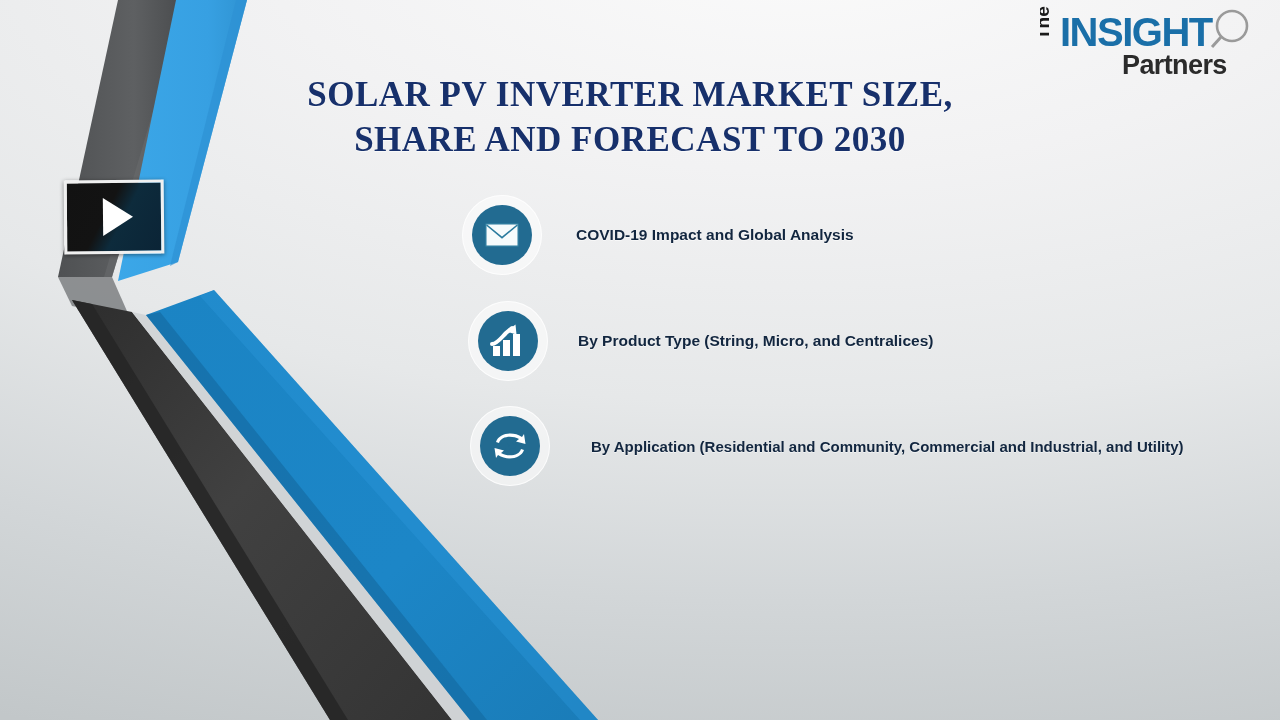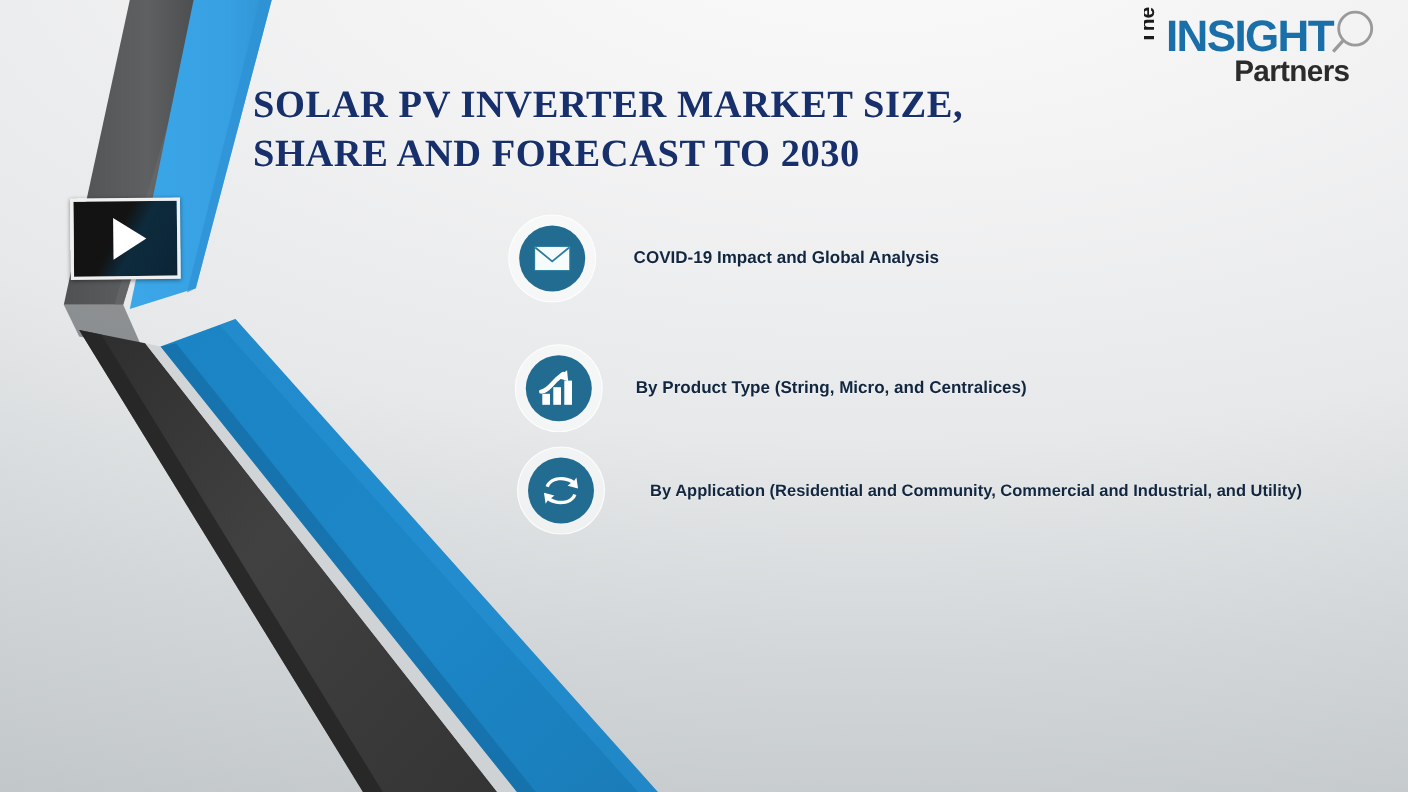--- a/index.html
+++ b/index.html
@@ -58,20 +58,21 @@
     width: 226px;
     height: 76px;
   }
 
   
   .title {
     position: absolute;
     left: 230px;
     top: 72px;
     width: 800px;
+    text-align: center;
     font-family: "Liberation Serif", serif;
     font-weight: bold;
     font-size: 35px;
     line-height: 45px;
     letter-spacing: 0.5px;
     color: #17306b;
     text-shadow: 0 1px 0 rgba(255,255,255,0.6);
   }
 
   
@@ -82,21 +83,21 @@
     width: 800px;
   }
   .bullet-row {
     position: absolute;
     left: 0;
     display: flex;
     align-items: center;
     height: 86px;
   }
   .bullet-row.r0 { top: 0px;   left: 0px; }
-  .bullet-row.r1 { top: 118px; left: 6px; text-align: right; }
+  .bullet-row.r1 { top: 106px; left: 6px; text-align: right; }
   .bullet-row.r2 { top: 211px; left: 8px; }
 
   .icon-wrap {
     position: relative;
     width: 80px;
     height: 80px;
     flex: 0 0 80px;
     border-radius: 50%;
     background: rgba(255,255,255,0.55);
     box-shadow: 0 0 0 1px rgba(255,255,255,0.75) inset;

